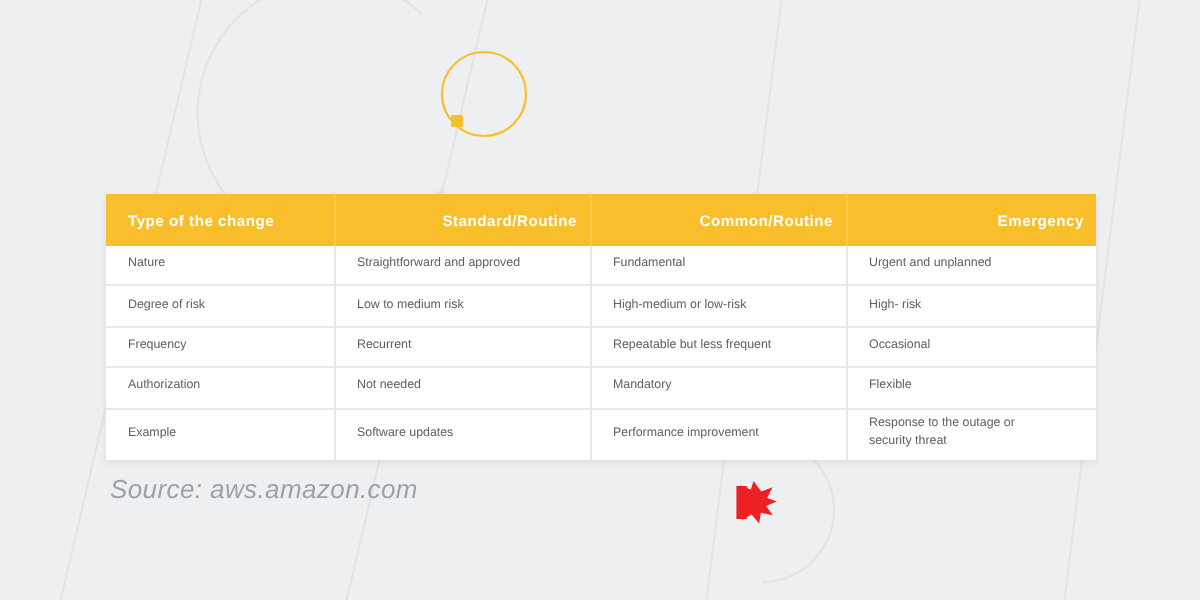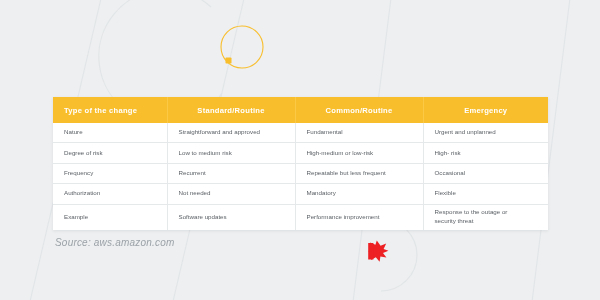--- a/index.html
+++ b/index.html
@@ -63,21 +63,21 @@
     letter-spacing: 0.25px;
     height: 26px;
     padding: 0 11px;
     text-align: left;
     border: none;
     border-right: 1px solid #fbc945;
     vertical-align: middle;
     white-space: nowrap;
   }
   table.change-table thead th.hcenter {
-    text-align: center;
+    text-align: right;
     padding: 0 6px;
   }
   table.change-table thead th:last-child {
     border-right: none;
   }
 
   table.change-table tbody td {
     font-size: 6.2px;
     color: #5c6166;
     padding: 0 11px;
@@ -97,21 +97,21 @@
   }
   .cell-lines span {
     display: block;
   }
 
   
   .source-caption {
     position: absolute;
     left: 55px;
     top: 237px;
-    font-size: 10px;
+    font-size: 13px;
     font-style: italic;
     color: #9ba2a8;
     letter-spacing: 0.2px;
     white-space: nowrap;
   }
 </style>
 </head>
 <body>
 
 <div id="stage">

